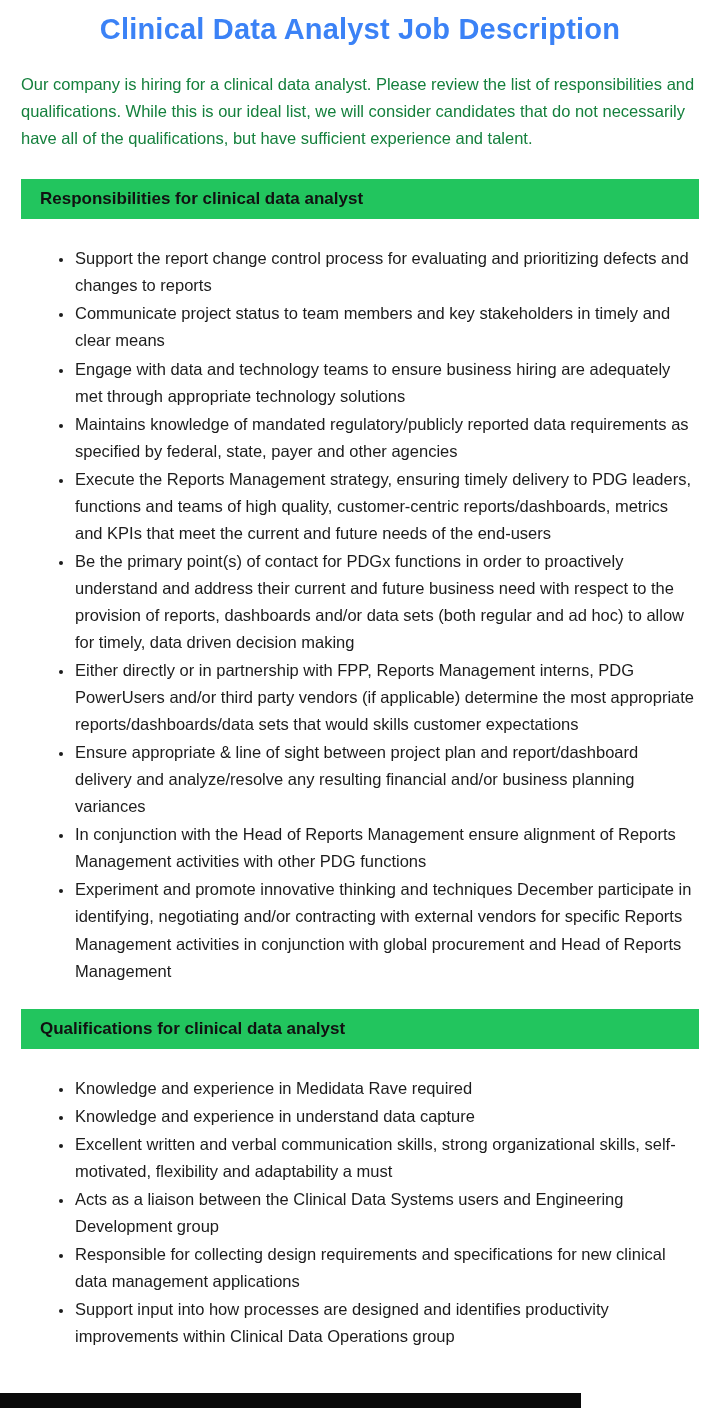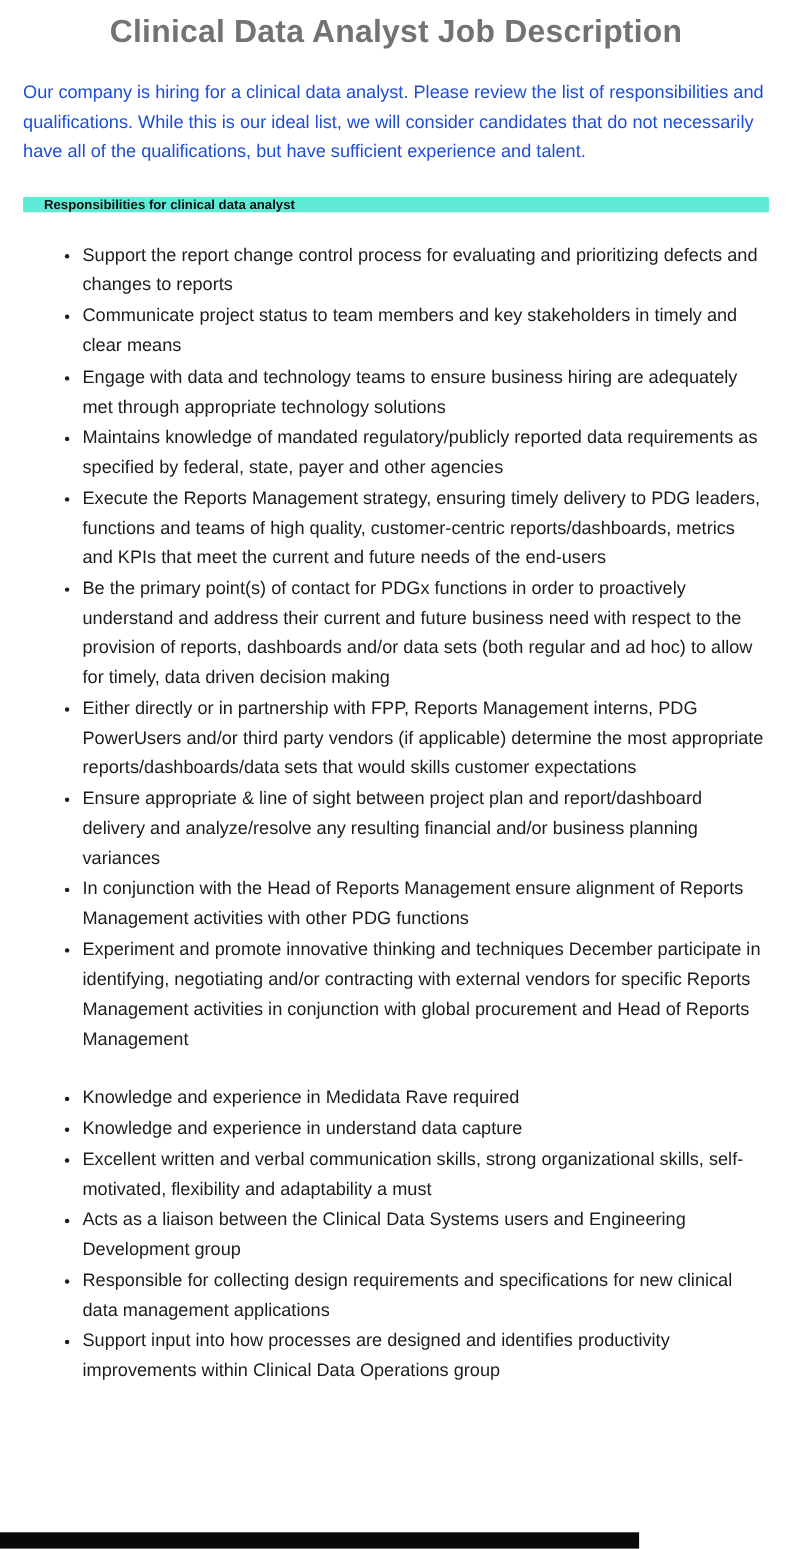--- a/index.html
+++ b/index.html
@@ -17,35 +17,35 @@
   }
   main.doc {
     padding: 0 21px;
   }
   h1.doc-title {
     text-align: center;
     font-size: 29px;
     line-height: 1.2;
     font-weight: 700;
     margin: 12px 0 24px 0;
-    color: #737373;
+    color: #3b82f6;
     letter-spacing: 0.2px;
   }
   p.intro {
     font-size: 16.5px;
     line-height: 1.64;
     margin: 0 0 27px 0;
-    color: #1d4ed8;
+    color: #15803d;
   }
   .section-header {
-    background: #5eead4;
+    background: #22c55e;
     font-weight: 700;
-    font-size: 12px;
+    font-size: 17px;
     line-height: 1.2;
-    padding: 0 19px;
+    padding: 10px 19px;
     margin: 0;
     color: #111111;
   }
   ul.bullet-list {
     margin: 26px 0 22px 0;
     padding: 0 0 0 41px;
     font-size: 16.5px;
     line-height: 1.64;
     list-style-type: disc;
   }
@@ -88,20 +88,21 @@
         <li>Execute the Reports Management strategy, ensuring timely delivery to PDG leaders, functions and teams of high quality, customer-centric reports/dashboards, metrics and KPIs that meet the current and future needs of the end-users</li>
         <li>Be the primary point(s) of contact for PDGx functions in order to proactively understand and address their current and future business need with respect to the provision of reports, dashboards and/or data sets (both regular and ad hoc) to allow for timely, data driven decision making</li>
         <li>Either directly or in partnership with FPP, Reports Management interns, PDG PowerUsers and/or third party vendors (if applicable) determine the most appropriate reports/dashboards/data sets that would skills customer expectations</li>
         <li>Ensure appropriate &amp; line of sight between project plan and report/dashboard delivery and analyze/resolve any resulting financial and/or business planning variances</li>
         <li>In conjunction with the Head of Reports Management ensure alignment of Reports Management activities with other PDG functions</li>
         <li>Experiment and promote innovative thinking and techniques December participate in identifying, negotiating and/or contracting with external vendors for specific Reports Management activities in conjunction with global procurement and Head of Reports Management</li>
       </ul>
   </section>
 
   <section class="doc-section">
+    <div class="section-header">Qualifications for clinical data analyst</div>
     <ul class="bullet-list">
         <li>Knowledge and experience in Medidata Rave required</li>
         <li>Knowledge and experience in understand data capture</li>
         <li>Excellent written and verbal communication skills, strong organizational skills, self-motivated, flexibility and adaptability a must</li>
         <li>Acts as a liaison between the Clinical Data Systems users and Engineering Development group</li>
         <li>Responsible for collecting design requirements and specifications for new clinical data management applications</li>
         <li>Support input into how processes are designed and identifies productivity improvements within Clinical Data Operations group</li>
       </ul>
   </section>
 

